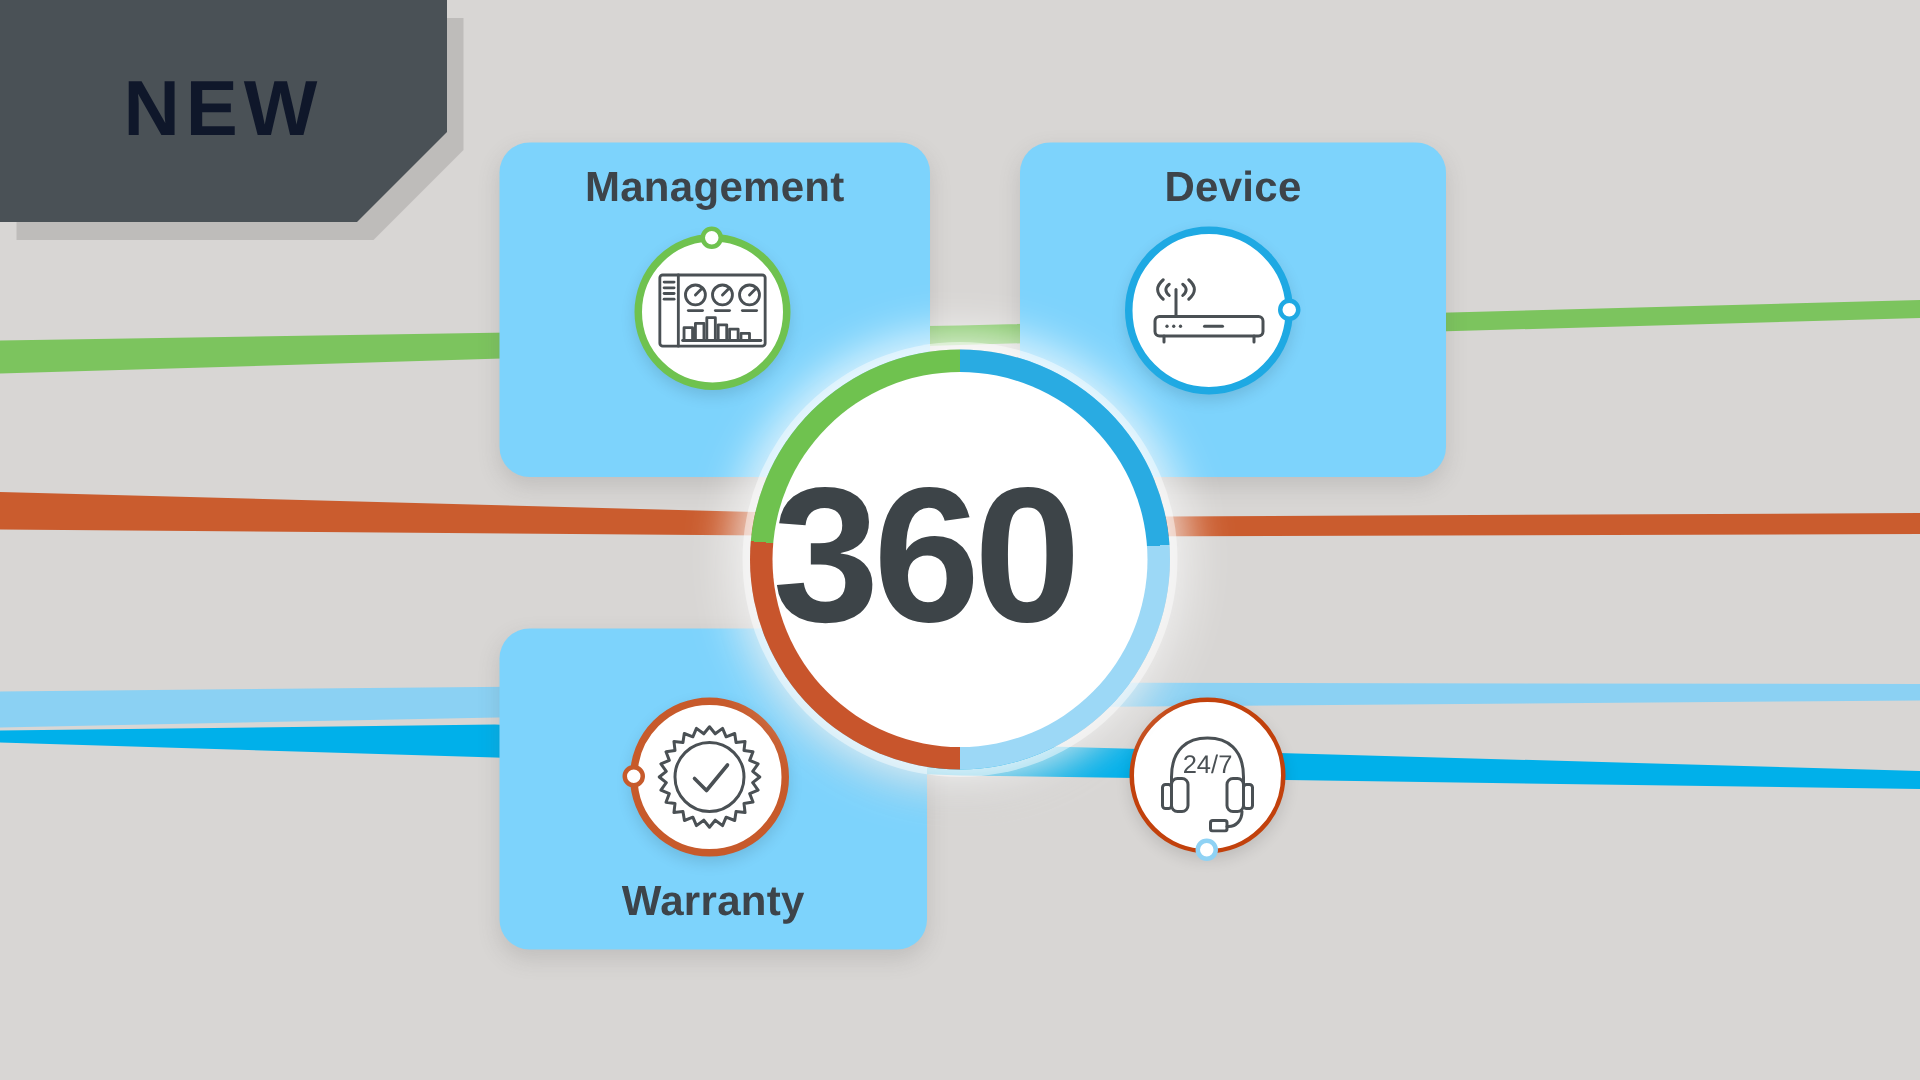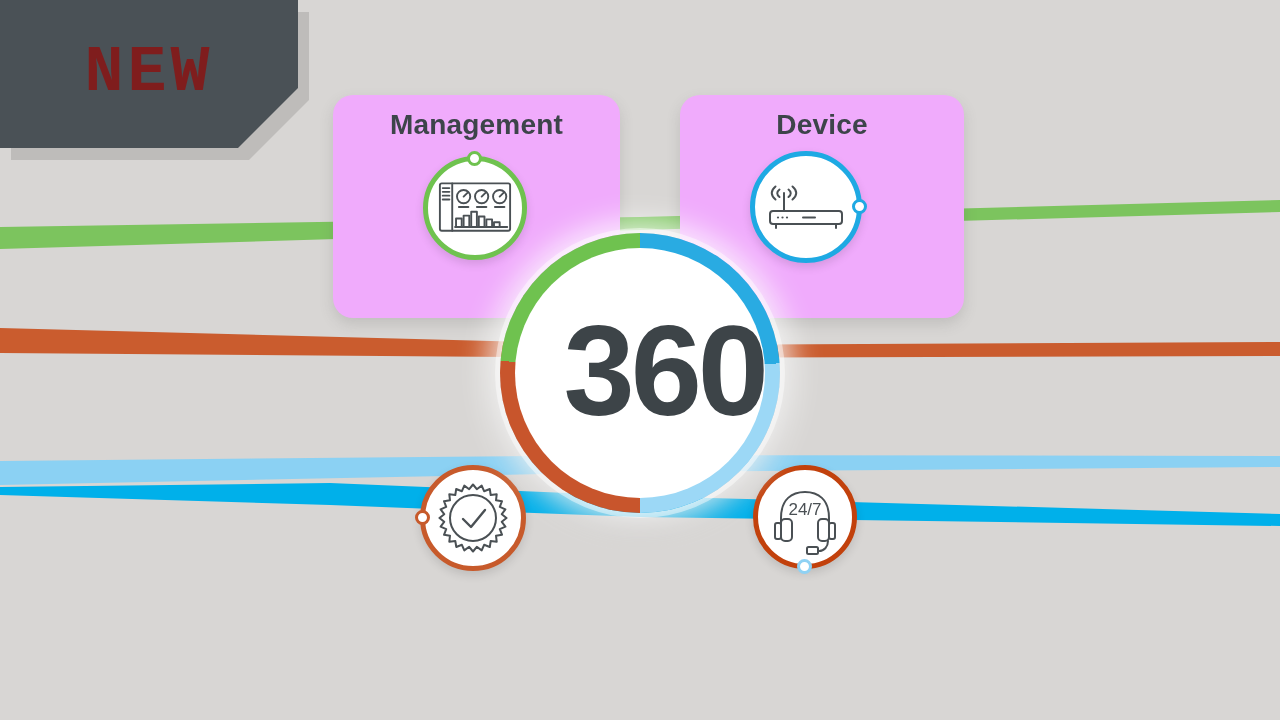--- a/index.html
+++ b/index.html
@@ -8,21 +8,21 @@
     background:#d8d6d4;
     font-family:"Liberation Sans", sans-serif;
   }
   .stage *{box-sizing:border-box;}
 
   
   .ribbons{position:absolute;left:0;top:0;width:1280px;height:720px;z-index:1;}
 
   
   .card{
-    position:absolute;z-index:2;background:#f0abfc;border-radius:20px;
+    position:absolute;z-index:2;background:#7dd3fc;border-radius:20px;
     box-shadow:0 6px 14px rgba(90,90,90,.18);
   }
   .card-mgmt{left:333px;top:95px;width:287px;height:223px;}
   .card-device{left:680px;top:95px;width:284px;height:223px;}
   .card-warranty{left:333px;top:419px;width:285px;height:214px;}
   .card-care{left:664px;top:419px;width:284px;height:214px;}
   .card h2{
     position:absolute;left:0;width:100%;margin:0;text-align:center;
     font-size:28px;font-weight:700;color:#3d444a;letter-spacing:.2px;
   }
@@ -31,21 +31,21 @@
 
   
   .icon-circle{
     position:absolute;z-index:3;background:#fff;border-radius:50%;
     display:flex;align-items:center;justify-content:center;
     box-shadow:0 4px 10px rgba(0,0,0,.12);
   }
   .ic-mgmt{left:423px;top:156px;width:104px;height:104px;border:5px solid #6fc24f;}
   .ic-device{left:750px;top:151px;width:112px;height:112px;border:5px solid #1ea9e3;}
   .ic-warranty{left:420px;top:465px;width:106px;height:106px;border:5px solid #c75a2b;}
-  .ic-care{left:753px;top:465px;width:104px;height:104px;border:5px solid #c2410c;}
+  .ic-care{left:753px;top:465px;width:104px;height:104px;border:3px solid #c2410c;}
   .knob{
     position:absolute;z-index:4;width:15px;height:15px;border-radius:50%;background:#fff;
   }
   .knob-mgmt{left:467px;top:151px;border:3.5px solid #6fc24f;}
   .knob-device{left:852px;top:199px;border:3.5px solid #1ea9e3;}
   .knob-warranty{left:415px;top:510px;border:3.5px solid #c75a2b;}
   .knob-care{left:797px;top:559px;border:3.5px solid #8fd2f4;}
   .icon-circle svg{stroke:#4a5054;fill:none;stroke-width:2;stroke-linecap:round;stroke-linejoin:round;}
 
   
@@ -54,52 +54,55 @@
     background:conic-gradient(from 0deg,
       #29abe2 0deg 86deg,
       #9cd8f6 86deg 180deg,
       #c8552c 180deg 275deg,
       #6fc24f 275deg 360deg);
     box-shadow:0 0 0 5px rgba(255,255,255,.45), 0 0 30px 12px rgba(255,255,255,.8),
                0 14px 28px rgba(0,0,0,.12);
   }
   .center-inner{
     position:absolute;left:15px;top:15px;width:250px;height:250px;border-radius:50%;background:#fff;
-    display:flex;align-items:center;justify-content:flex-end;
+    display:flex;align-items:center;justify-content:flex-start;
   }
   .center-inner span{
     font-size:128px;font-weight:700;color:#3d4448;letter-spacing:-4px;line-height:1;
     transform:translateY(-2px);
   }
 
   
   .badge-svg{position:absolute;left:0;top:0;width:330px;height:180px;z-index:6;}
   .badge-label{
     position:absolute;left:0;top:0;width:298px;height:146px;z-index:7;
     display:flex;align-items:center;justify-content:center;
-    color:#7f1d1d;font-size:65px;font-weight:900;letter-spacing:4px;font-family:Liberation Mono, monospace;
+    color:#0f172a;font-size:52px;font-weight:900;letter-spacing:4px;
   }
 </style>
 </head>
 <body>
 
 <div class="stage">
 
   <svg class="ribbons" viewBox="0 0 1280 720" aria-hidden="true">
     <polygon fill="#7cc45e" points="0,227 640,217 1280,200 1280,212 640,230 0,249"></polygon>
     <polygon fill="#ca5c2e" points="0,328 640,345 1280,342 1280,356 640,358 0,353"></polygon>
     <polygon fill="#8bd1f3" points="0,461 640,455 1280,456 1280,467 640,472 0,485"></polygon>
     <polygon fill="#00b0ea" points="0,487 330,483 640,496 1280,514 1280,526 640,517 330,505 0,495"></polygon>
   </svg>
 
   <section class="card card-mgmt">
     <h2 class="title-top">Management</h2>
   </section>
   <section class="card card-device">
     <h2 class="title-top">Device</h2>
+  </section>
+  <section class="card card-warranty">
+    <h2 class="title-bottom">Warranty</h2>
   </section>
 
   <div class="icon-circle ic-mgmt">
     <svg width="74" height="54" viewBox="0 0 78 56">
       <rect x="2" y="2" width="74" height="50" rx="2"></rect>
       <line x1="15" y1="2" x2="15" y2="52"></line>
       <line x1="5" y1="7" x2="12" y2="7"></line>
       <line x1="5" y1="11" x2="12" y2="11"></line>
       <line x1="5" y1="15" x2="12" y2="15"></line>
       <line x1="5" y1="19" x2="12" y2="19"></line>

